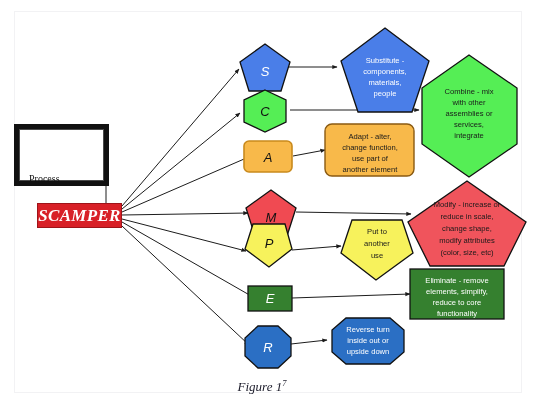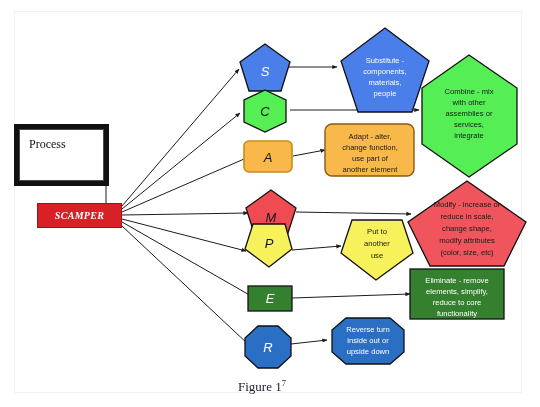--- a/index.html
+++ b/index.html
@@ -70,58 +70,60 @@
   #process-box-inner {
     position: absolute;
     left: 0; top: 0; right: 0; bottom: 0;
     border: 1px solid #4a4a4a;
     background: #ffffff;
     box-sizing: border-box;
     padding: 7px 0 0 9px;
   }
   #process-box-inner .line {
     font-family: "Liberation Serif", serif;
-    font-size: 12px;
+    font-size: 10px;
     color: #111111;
     line-height: 1.28;
     white-space: nowrap;
+    margin-top: 36px;
   }
   
   #scamper-box {
     position: absolute;
     left: 37px;
     top: 203px;
     width: 85px;
     height: 25px;
     background: #d82027;
     border: 1px solid #9e1419;
     box-sizing: border-box;
     display: flex;
     align-items: center;
     justify-content: center;
   }
   #scamper-label {
     font-family: "Liberation Serif", serif;
     font-style: italic;
     font-weight: 700;
-    font-size: 10px;
+    font-size: 17px;
     color: #ffffff;
     letter-spacing: 0.3px;
     white-space: nowrap;
   }
   
   #caption {
     position: absolute;
     left: 0;
     top: 378px;
     width: 524px;
     text-align: center;
     font-family: "Liberation Serif", serif;
     font-size: 13px;
     color: #1b1b2a;
+    font-style: italic;
   }
   #caption sup {
     font-size: 8.5px;
     vertical-align: super;
   }
 </style>
 </head>
 <body>
 
 <div id="page">

